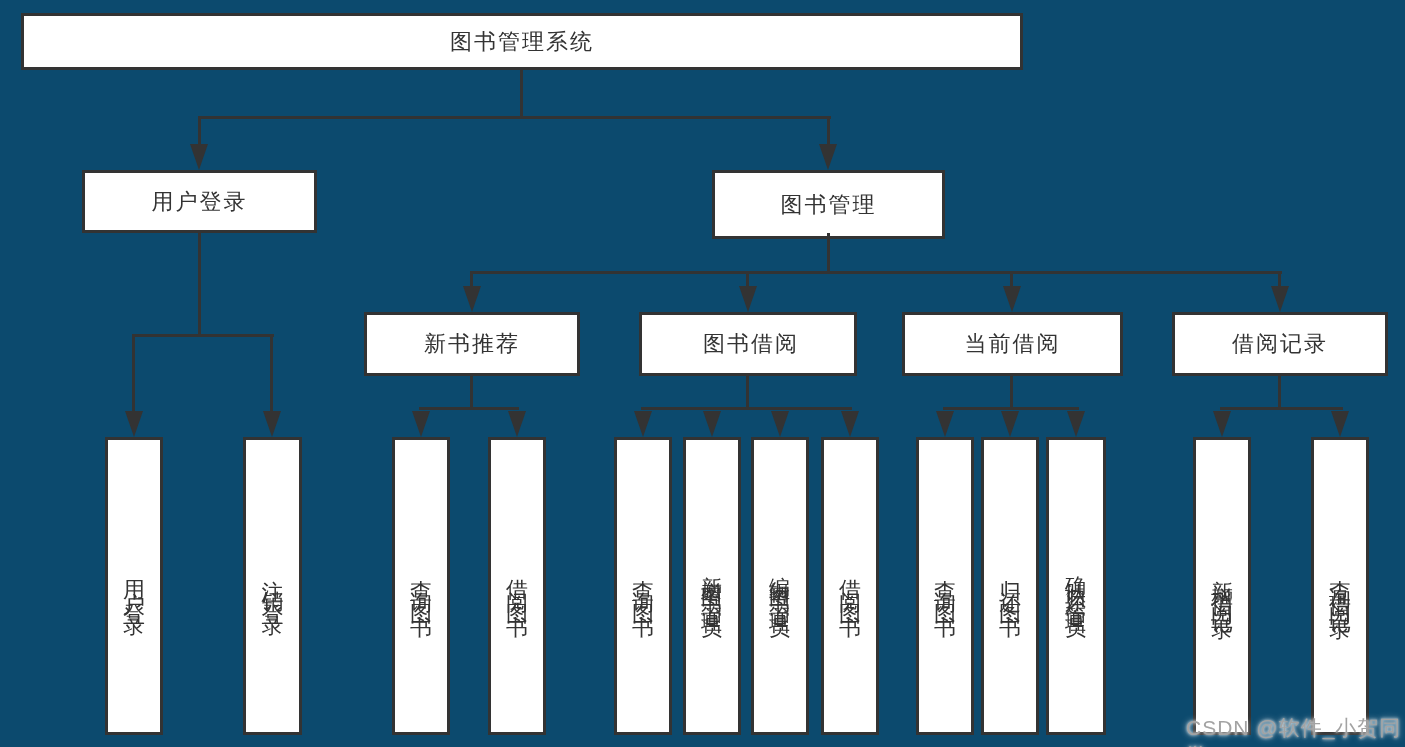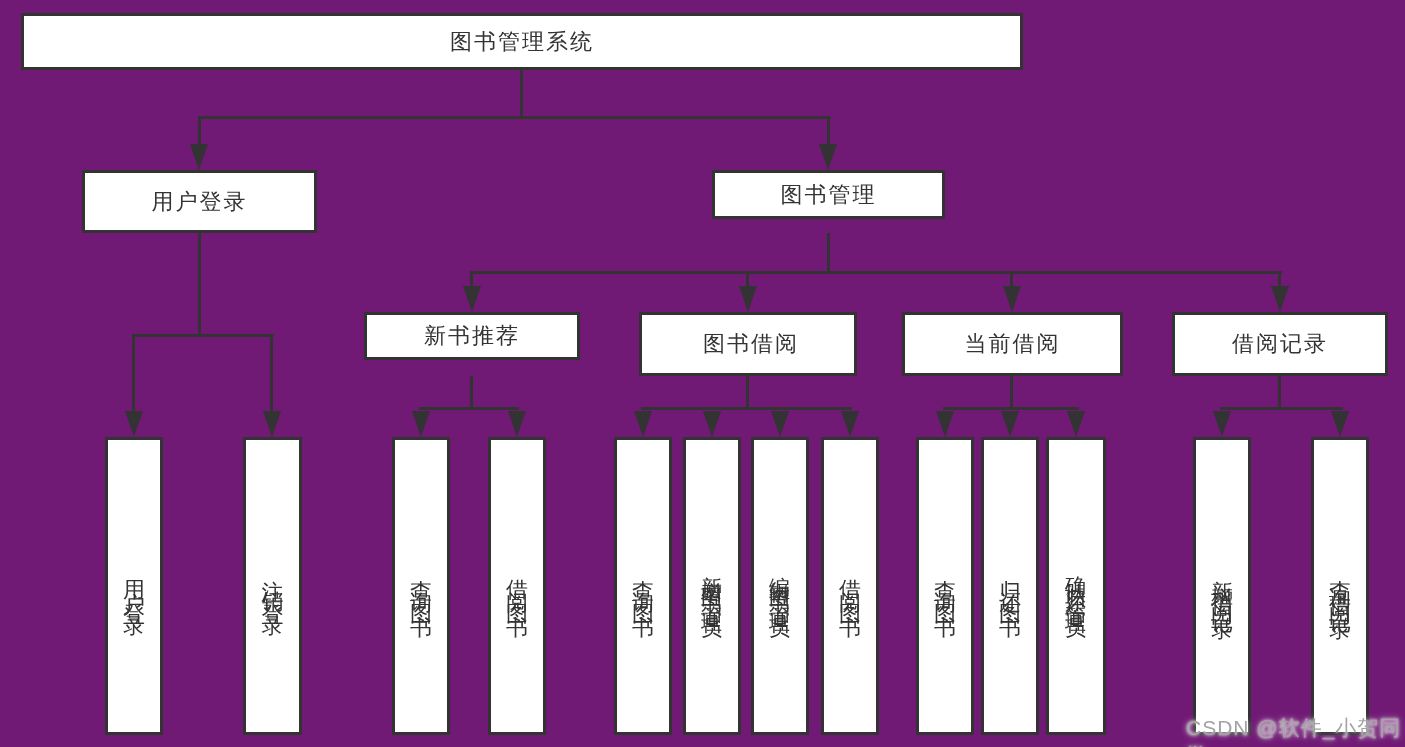--- a/index.html
+++ b/index.html
@@ -1,17 +1,17 @@
 <!DOCTYPE html>
 <html><head>
 <meta charset="utf-8">
 <style>
   html,body{margin:0;padding:0;background:#fff;}
   .canvas{
-    position:relative;width:1405px;height:747px;background:#701a75;
+    position:relative;width:1405px;height:747px;background:#0c4a6e;
     font-family:"Liberation Sans", sans-serif;color:#333;overflow:hidden;
   }
   .node{
     position:absolute;box-sizing:border-box;border:3px solid #333;background:#fff;
     display:flex;align-items:center;justify-content:center;
     font-size:22px;letter-spacing:2px;white-space:nowrap;
   }
   .vnode{white-space:normal;}
   .vnode .vlabel{
     writing-mode:vertical-rl;text-orientation:mixed;
@@ -43,21 +43,21 @@
   <div class="ln" style="left:520px;top:69px;width:3px;height:50px;"></div>
   <div class="ln" style="left:198px;top:116px;width:633px;height:3px;"></div>
   <div class="ln" style="left:198px;top:116px;width:3px;height:31px;"></div>
   <div class="ln" style="left:827px;top:116px;width:3px;height:31px;"></div>
   <div class="arw" style="left:190px;top:144px;"></div>
   <div class="arw" style="left:819px;top:144px;"></div>
 
   <div class="node" style="left:82px;top:170px;width:235px;height:63px;">
     <span>用户登录</span>
   </div>
-  <div class="node" style="left:712px;top:170px;width:233px;height:49px;">
+  <div class="node" style="left:712px;top:170px;width:233px;height:69px;">
     <span>图书管理</span>
   </div>
 
   <div class="ln" style="left:198px;top:233px;width:3px;height:103px;"></div>
   <div class="ln" style="left:132px;top:334px;width:142px;height:3px;"></div>
   <div class="ln" style="left:132px;top:334px;width:3px;height:80px;"></div>
   <div class="ln" style="left:270px;top:334px;width:3px;height:80px;"></div>
   <div class="arw" style="left:125px;top:411px;"></div>
   <div class="arw" style="left:263px;top:411px;"></div>
 
@@ -65,21 +65,21 @@
   <div class="ln" style="left:470px;top:271px;width:812px;height:3px;"></div>
   <div class="ln" style="left:470px;top:271px;width:3px;height:18px;"></div>
   <div class="ln" style="left:746px;top:271px;width:3px;height:18px;"></div>
   <div class="ln" style="left:1010px;top:271px;width:3px;height:18px;"></div>
   <div class="ln" style="left:1278px;top:271px;width:3px;height:18px;"></div>
   <div class="arw" style="left:463px;top:286px;"></div>
   <div class="arw" style="left:739px;top:286px;"></div>
   <div class="arw" style="left:1003px;top:286px;"></div>
   <div class="arw" style="left:1271px;top:286px;"></div>
 
-  <div class="node" style="left:364px;top:312px;width:216px;height:48px;">
+  <div class="node" style="left:364px;top:312px;width:216px;height:64px;">
     <span>新书推荐</span>
   </div>
   <div class="node" style="left:639px;top:312px;width:218px;height:64px;padding-left:6px;">
     <span>图书借阅</span>
   </div>
   <div class="node" style="left:902px;top:312px;width:221px;height:64px;font-family:Liberation Serif, serif;">
     <span>当前借阅</span>
   </div>
   <div class="node" style="left:1172px;top:312px;width:216px;height:64px;">
     <span>借阅记录</span>

